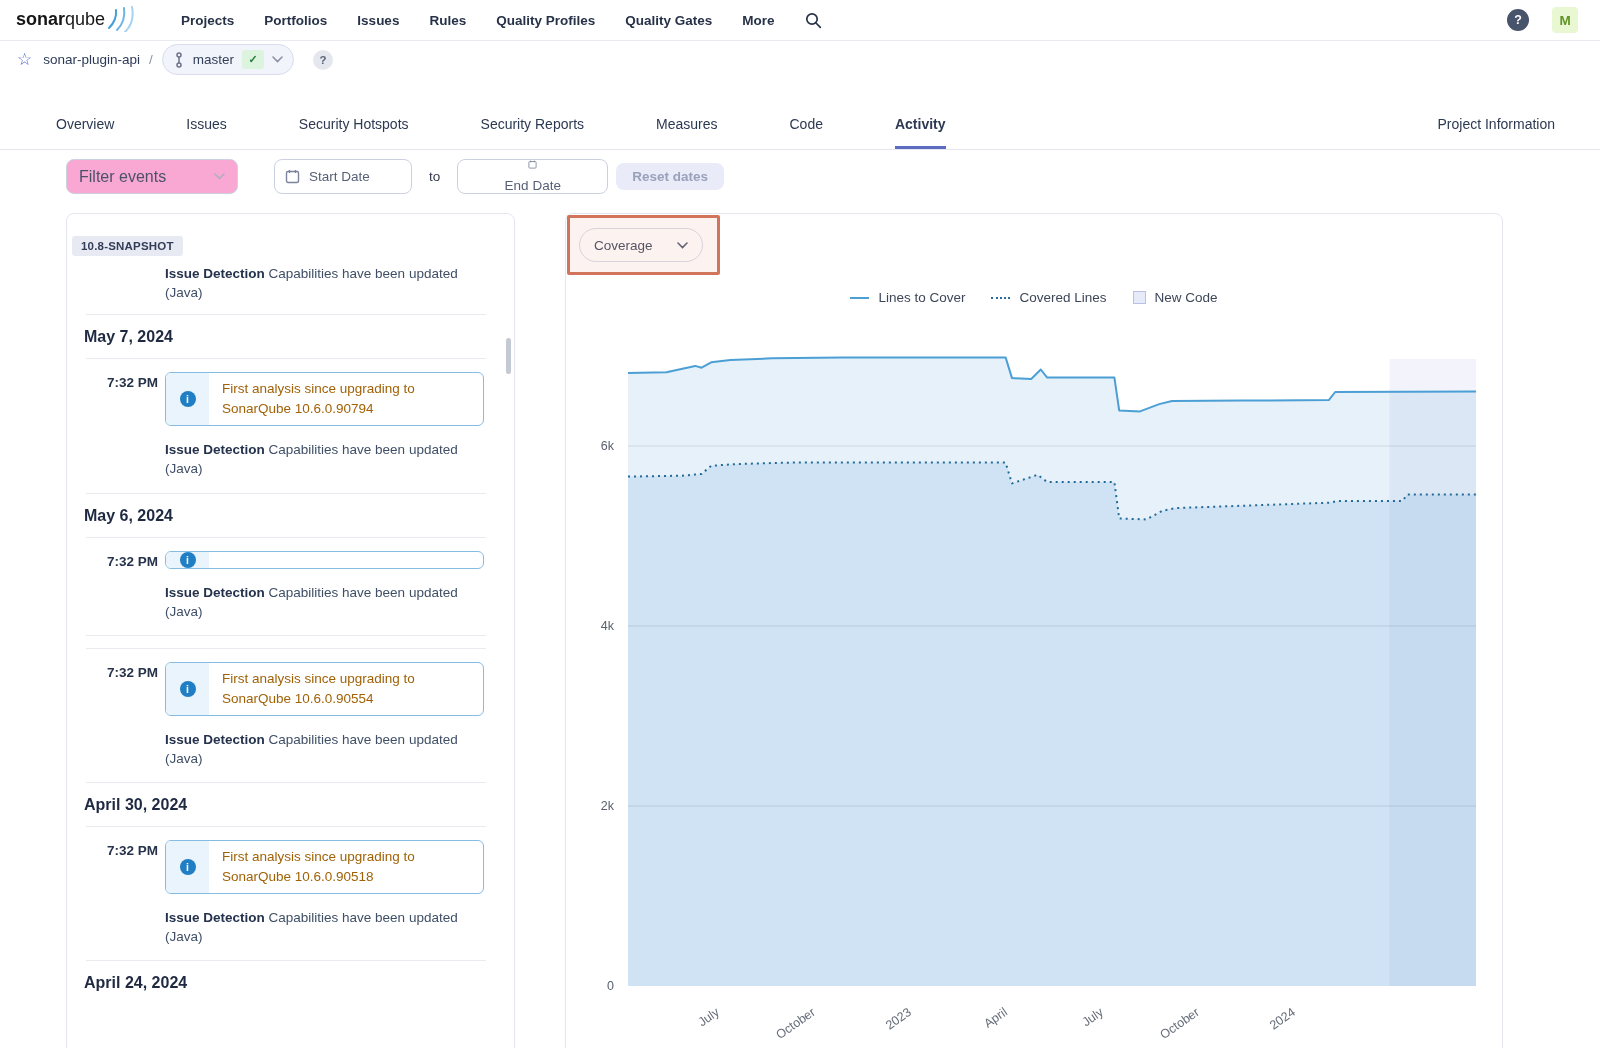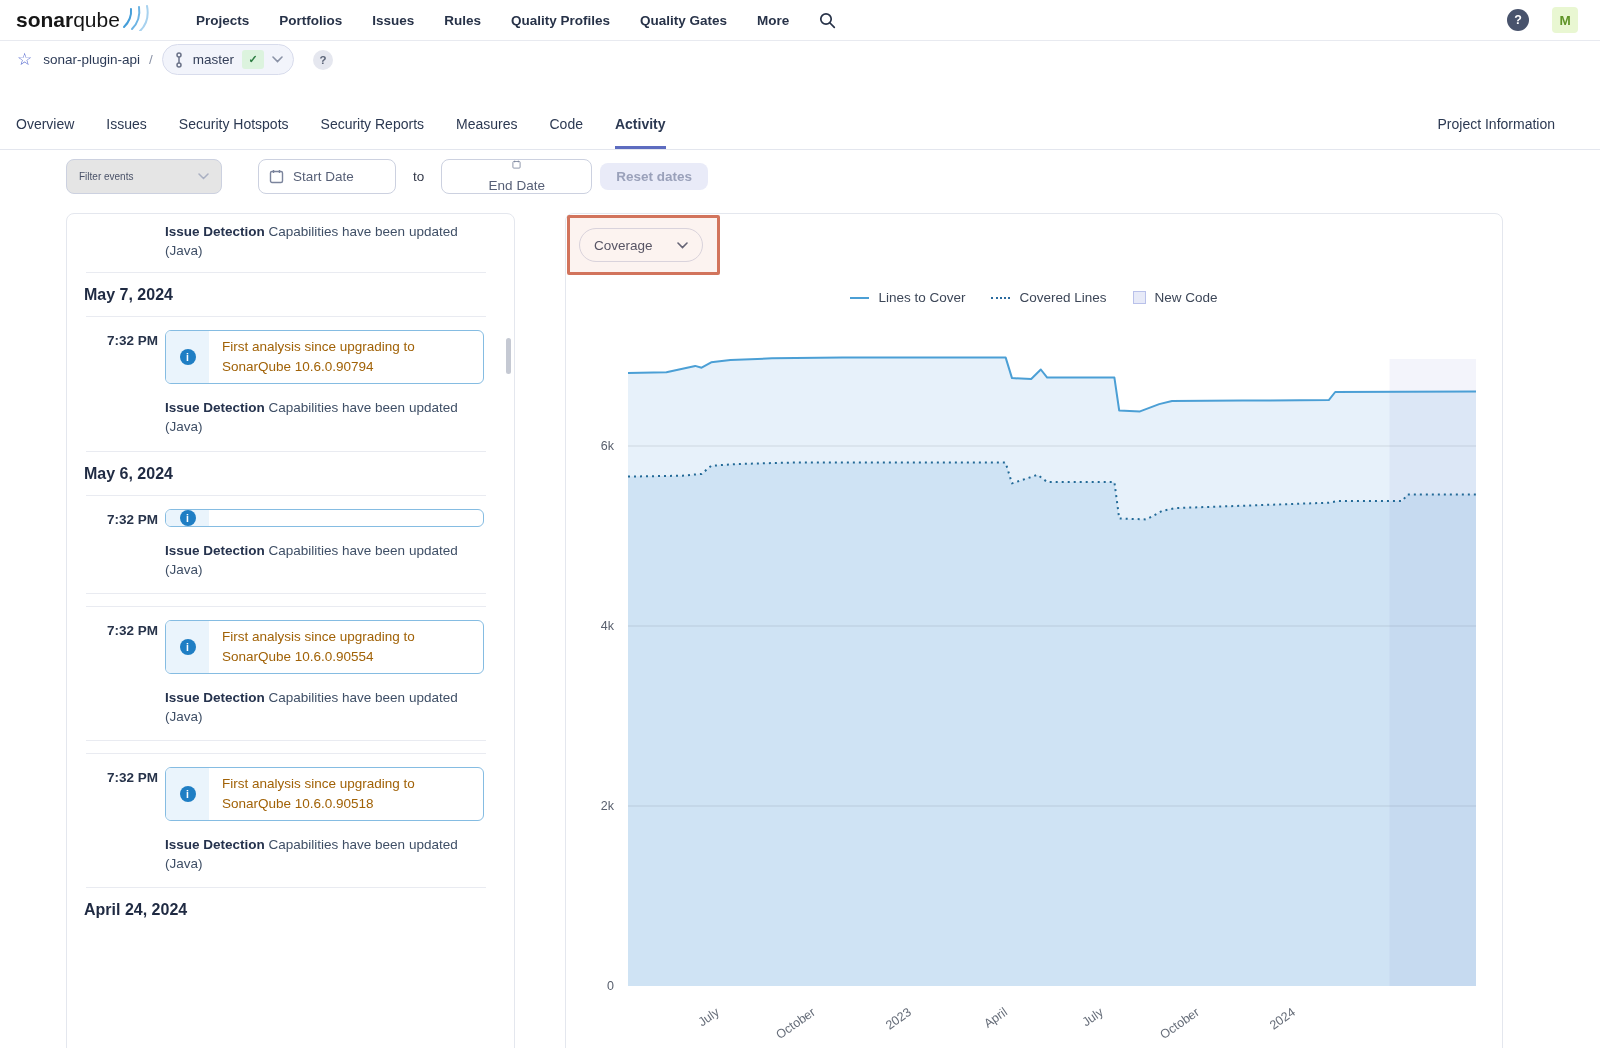--- a/index.html
+++ b/index.html
@@ -1,21 +1,21 @@
 <!DOCTYPE html>
 <html><head>
 <meta charset="utf-8">
 <style>
   * { box-sizing: border-box; margin: 0; padding: 0; }
   html,body { width:1600px; height:1048px; overflow:hidden; background:#fff;
     font-family:"Liberation Sans", sans-serif; color:#2a3650; }
 
   
   .topnav { height:41px; border-bottom:1px solid #e8eaf0; display:flex; align-items:center; background:#fff; position:relative; }
-  .logo { margin-left:16px; font-size:21px; color:#161616; display:flex; align-items:flex-start; cursor:pointer; }
+  .logo { margin-left:16px; font-size:18px; color:#161616; display:flex; align-items:flex-start; cursor:pointer; }
   .logo .b { font-weight:700; }
   .logo .l { font-weight:300; }
   .swoosh { margin:-3px 0 0 2px; }
   .navlinks { display:flex; gap:30px; margin-left:42px; font-size:13.5px; font-weight:600; color:#273248; }
   .navlinks span { cursor:pointer; }
   .search-ic { margin-left:30px; cursor:pointer; display:flex; align-items:center; }
   .nav-right { margin-left:auto; margin-right:22px; display:flex; align-items:center; gap:23px; }
   .help-circle { width:22px; height:22px; border-radius:50%; background:#48536c; color:#fff; font-size:12.5px; font-weight:700; display:flex; align-items:center; justify-content:center; cursor:pointer; }
   .avatar { width:26px; height:26px; border-radius:4px; background:#e9f7d2; color:#5f9426; font-weight:700; font-size:13.5px; display:flex; align-items:center; justify-content:center; cursor:pointer; }
 
@@ -25,27 +25,27 @@
   .proj-name { font-size:13.5px; color:#2c3a56; cursor:pointer; }
   .crumb-sep { color:#8b93a7; margin:0 9px; font-size:13.5px; }
   .branch-pill { display:flex; align-items:center; height:31px; padding:0 10px; border:1px solid #d8dcec; border-radius:16px; background:#f2f4fb; gap:8px; cursor:pointer; }
   .branch-name { font-size:13.5px; color:#333e58; }
   .check-chip { width:22px; height:19px; border-radius:3px; background:#dcf3de; color:#2e7d43; font-size:11px; font-weight:700; display:flex; align-items:center; justify-content:center; }
   .q-badge { width:20px; height:20px; border-radius:50%; background:#e5e7ef; color:#5c6578; font-size:11.5px; font-weight:700; display:flex; align-items:center; justify-content:center; margin-left:19px; cursor:pointer; }
 
   
   .tabs-row { height:72px; display:flex; align-items:flex-end; padding:0 16px; border-bottom:1px solid #e3e6ee; background:#fff; }
   .tabs { display:flex; gap:32px; font-size:14px; color:#2c3952; }
-  .tab { padding-bottom:17px; cursor:pointer; }
+  .tab { padding-bottom:17px; cursor:pointer;margin-left:40px; }
   .tab.active { font-weight:700; padding-bottom:14px; border-bottom:3px solid #5d6cc0; }
   .proj-info { margin-left:auto; margin-right:29px; font-size:14px; color:#2c3952; padding-bottom:17px; cursor:pointer; }
 
   
   .filter-row { margin:9px 0 0 66px; display:flex; align-items:center; }
-  .sel { width:156px; height:35px; border:1px solid #ccd1e0; border-radius:8px; display:flex; align-items:center; padding:0 12px; font-size:10px; color:#4a5268; margin-right:36px; cursor:pointer; background:#e5e5e5; }
+  .sel { width:172px; height:35px; border:1px solid #ccd1e0; border-radius:8px; display:flex; align-items:center; padding:0 12px; font-size:16px; color:#4a5268; margin-right:36px; cursor:pointer; background:#f9a8d4; }
   .sel .chev { margin-left:auto; }
   .date-input { height:35px; border:1px solid #ccd1e0; border-radius:8px; display:flex; align-items:center; padding:0 10px; gap:9px; font-size:13.5px; color:#565f76; cursor:text; background:#fff; }
   .di-start { width:138px; }
   .di-end { width:151px;flex-direction:column; }
   .to-lbl { margin:0 17px; font-size:13.5px; color:#33394a; }
   .reset-btn { margin-left:8px; height:27px; padding:0 16px; border:none; border-radius:8px; background:#e9ebf8; color:#9aa1ba; font-size:13.5px; font-weight:600; font-family:inherit; }
 
   
   .events-panel { position:absolute; left:66px; top:213px; width:449px; height:870px; border:1px solid #e4e7ee; border-radius:8px; background:#fff; overflow:hidden; }
   .ep-badge { display:inline-block; margin:22px 0 0 5px; background:#e8eaf3; color:#333d57; font-size:11.5px; font-weight:700; padding:4px 9px; border-radius:3px; letter-spacing:.2px; }
@@ -160,20 +160,23 @@
         <rect x="1.5" y="2.5" width="12" height="11" rx="1.5" fill="none" stroke="#7b849c" stroke-width="1.4"></rect>
         <line x1="4.5" y1="1" x2="4.5" y2="4" stroke="#7b849c" stroke-width="1.4"></line>
         <line x1="10.5" y1="1" x2="10.5" y2="4" stroke="#7b849c" stroke-width="1.4"></line>
       </svg>
     <span>End Date</span>
   </div>
   <button class="reset-btn">Reset dates</button>
 </div>
 
 <section class="events-panel" id="events-panel">
+  <div>
+    <span class="ep-badge">10.8-SNAPSHOT</span>
+  </div>
   <div class="ep-note"><b>Issue Detection</b><span> Capabilities have been updated (Java)</span></div>
   <div class="ep-div"></div>
   <div id="event-groups">
       <div class="ep-date">May 7, 2024</div>
       <div class="ep-div"></div>
       <div class="ep-row">
         <div class="ep-time">7:32 PM</div>
         <div class="ep-card">
           <div class="ep-strip">
             <span class="info-icon">i</span>
@@ -200,20 +203,21 @@
         <div class="ep-time">7:32 PM</div>
         <div class="ep-card">
           <div class="ep-strip">
             <span class="info-icon">i</span>
           </div>
           <div class="ep-card-text">First analysis since upgrading to SonarQube 10.6.0.90554</div>
         </div>
       </div>
       <div class="ep-note" style="margin-top: 14px;"><b>Issue Detection</b> Capabilities have been updated (Java)</div>
       <div class="ep-div" style="margin-top: 14px;"></div>
+      <div class="ep-date">April 30, 2024</div>
       <div class="ep-div"></div>
       <div class="ep-row">
         <div class="ep-time">7:32 PM</div>
         <div class="ep-card">
           <div class="ep-strip">
             <span class="info-icon">i</span>
           </div>
           <div class="ep-card-text">First analysis since upgrading to SonarQube 10.6.0.90518</div>
         </div>
       </div>

